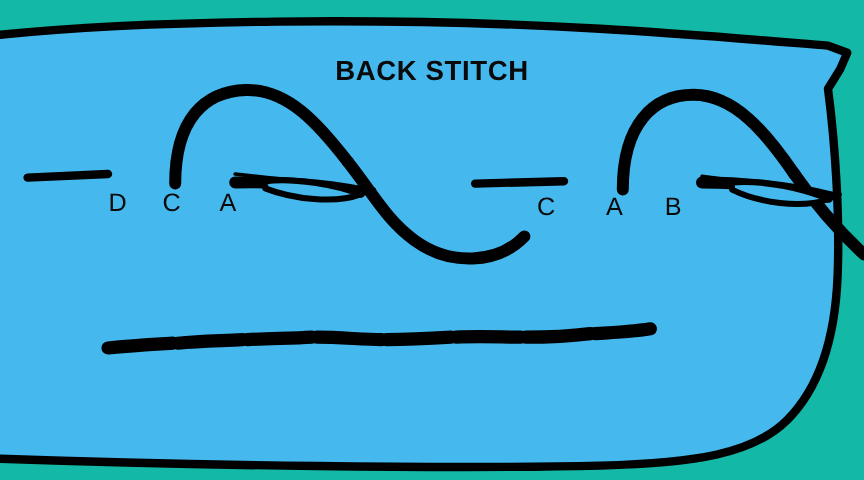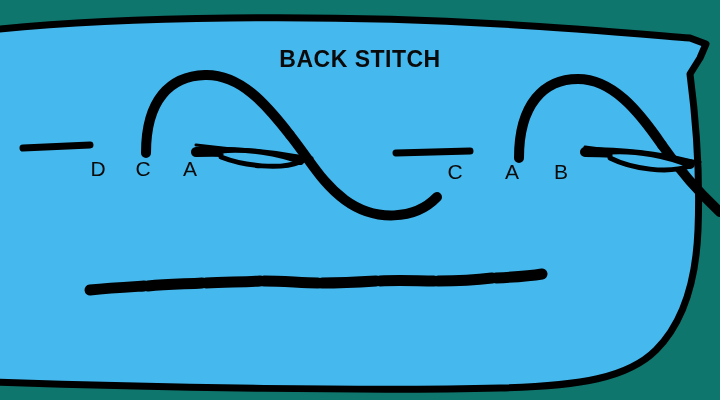--- a/index.html
+++ b/index.html
@@ -10,21 +10,21 @@
   body {
     width: 720px;
     height: 400px;
     overflow: hidden;
     font-family: "Liberation Sans", sans-serif;
   }
   #illustration {
     position: relative;
     width: 720px;
     height: 400px;
-    background: #0f766e;
+    background: #14b8a6;
   }
   #illustration svg {
     display: block;
     width: 720px;
     height: 400px;
   }
   .title-text {
     font-family: "Liberation Sans", sans-serif;
     font-size: 23px;
     font-weight: 700;

